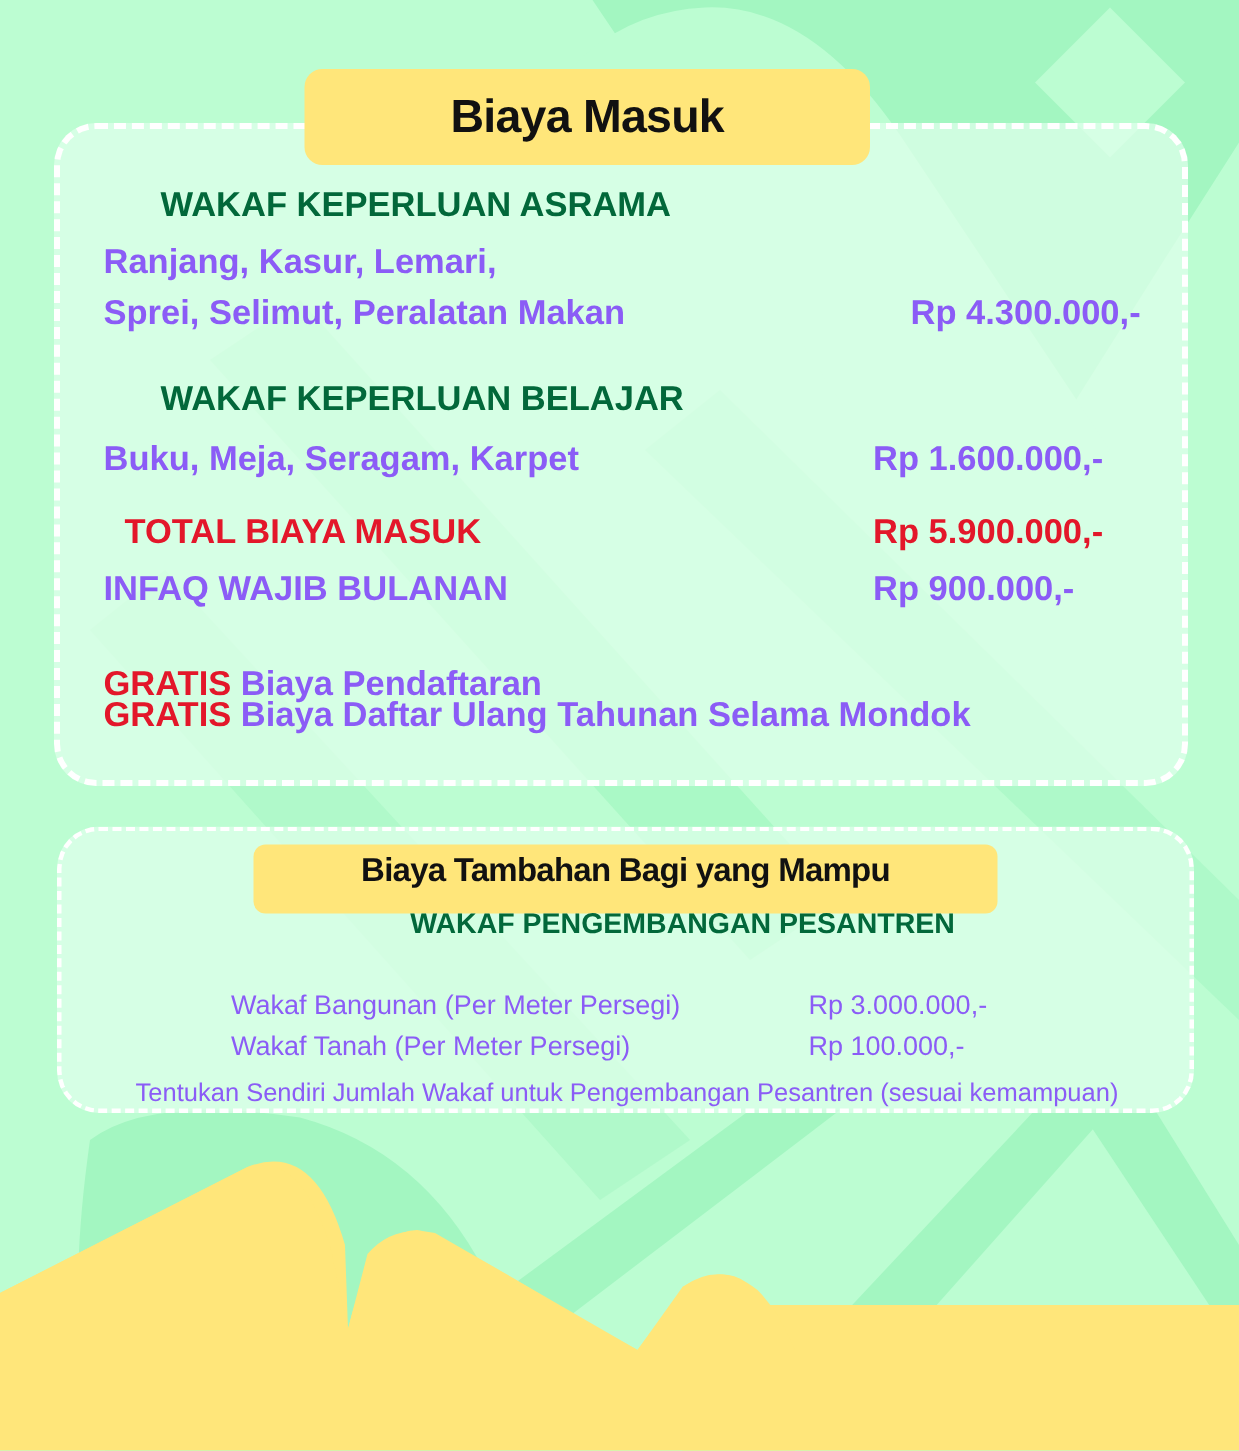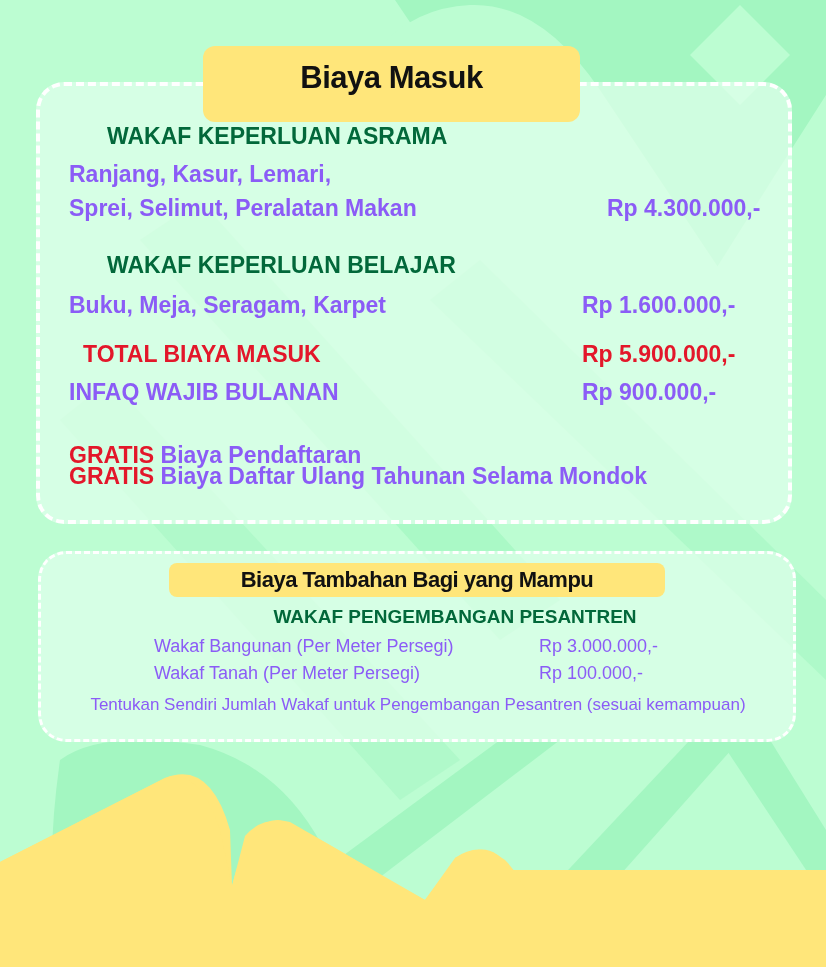--- a/index.html
+++ b/index.html
@@ -22,37 +22,37 @@
 
     .title-pill {
       position: absolute;
       background: #ffe67a;
       color: #111;
       font-weight: bold;
       text-align: center;
       letter-spacing: -0.5px;
     }
     .title-main {
-      left: 203px; top: 46px; width: 377px; height: 76px;
+      left: 203px; top: 46px; width: 377px; height: 64px;
       border-radius: 12px;
       font-size: 31px; line-height: 64px;
     }
     .title-extra {
-      left: 169px; top: 563px; width: 496px; height: 34px;
+      left: 169px; top: 563px; width: 496px; height: 46px;
       border-radius: 8px;
       font-size: 22px; line-height: 34px;
     }
 
     .txt { position: absolute; white-space: nowrap; font-weight: bold; }
     .dark { color: #02683a; margin-left: 38px; }
     .green { color: #8b5cf6; }
     .red { color: #e3172a; }
     .lg { font-size: 23px; }
     .md { font-size: 19px; }
-    .reg { font-weight: normal; }
+    .reg { font-weight: normal; margin-top: 24px; }
     .sm { font-size: 18px; }
     .xs { font-size: 17px; }
   </style>
 </head>
 <body>
 
 <svg class="bg-svg" viewBox="0 0 826 967" xmlns="http://www.w3.org/2000/svg">
 
   <polygon points="175,0 826,0 826,95 775,175 690,310 640,390 570,260 395,0" fill="#a3f6c1"></polygon>
 

